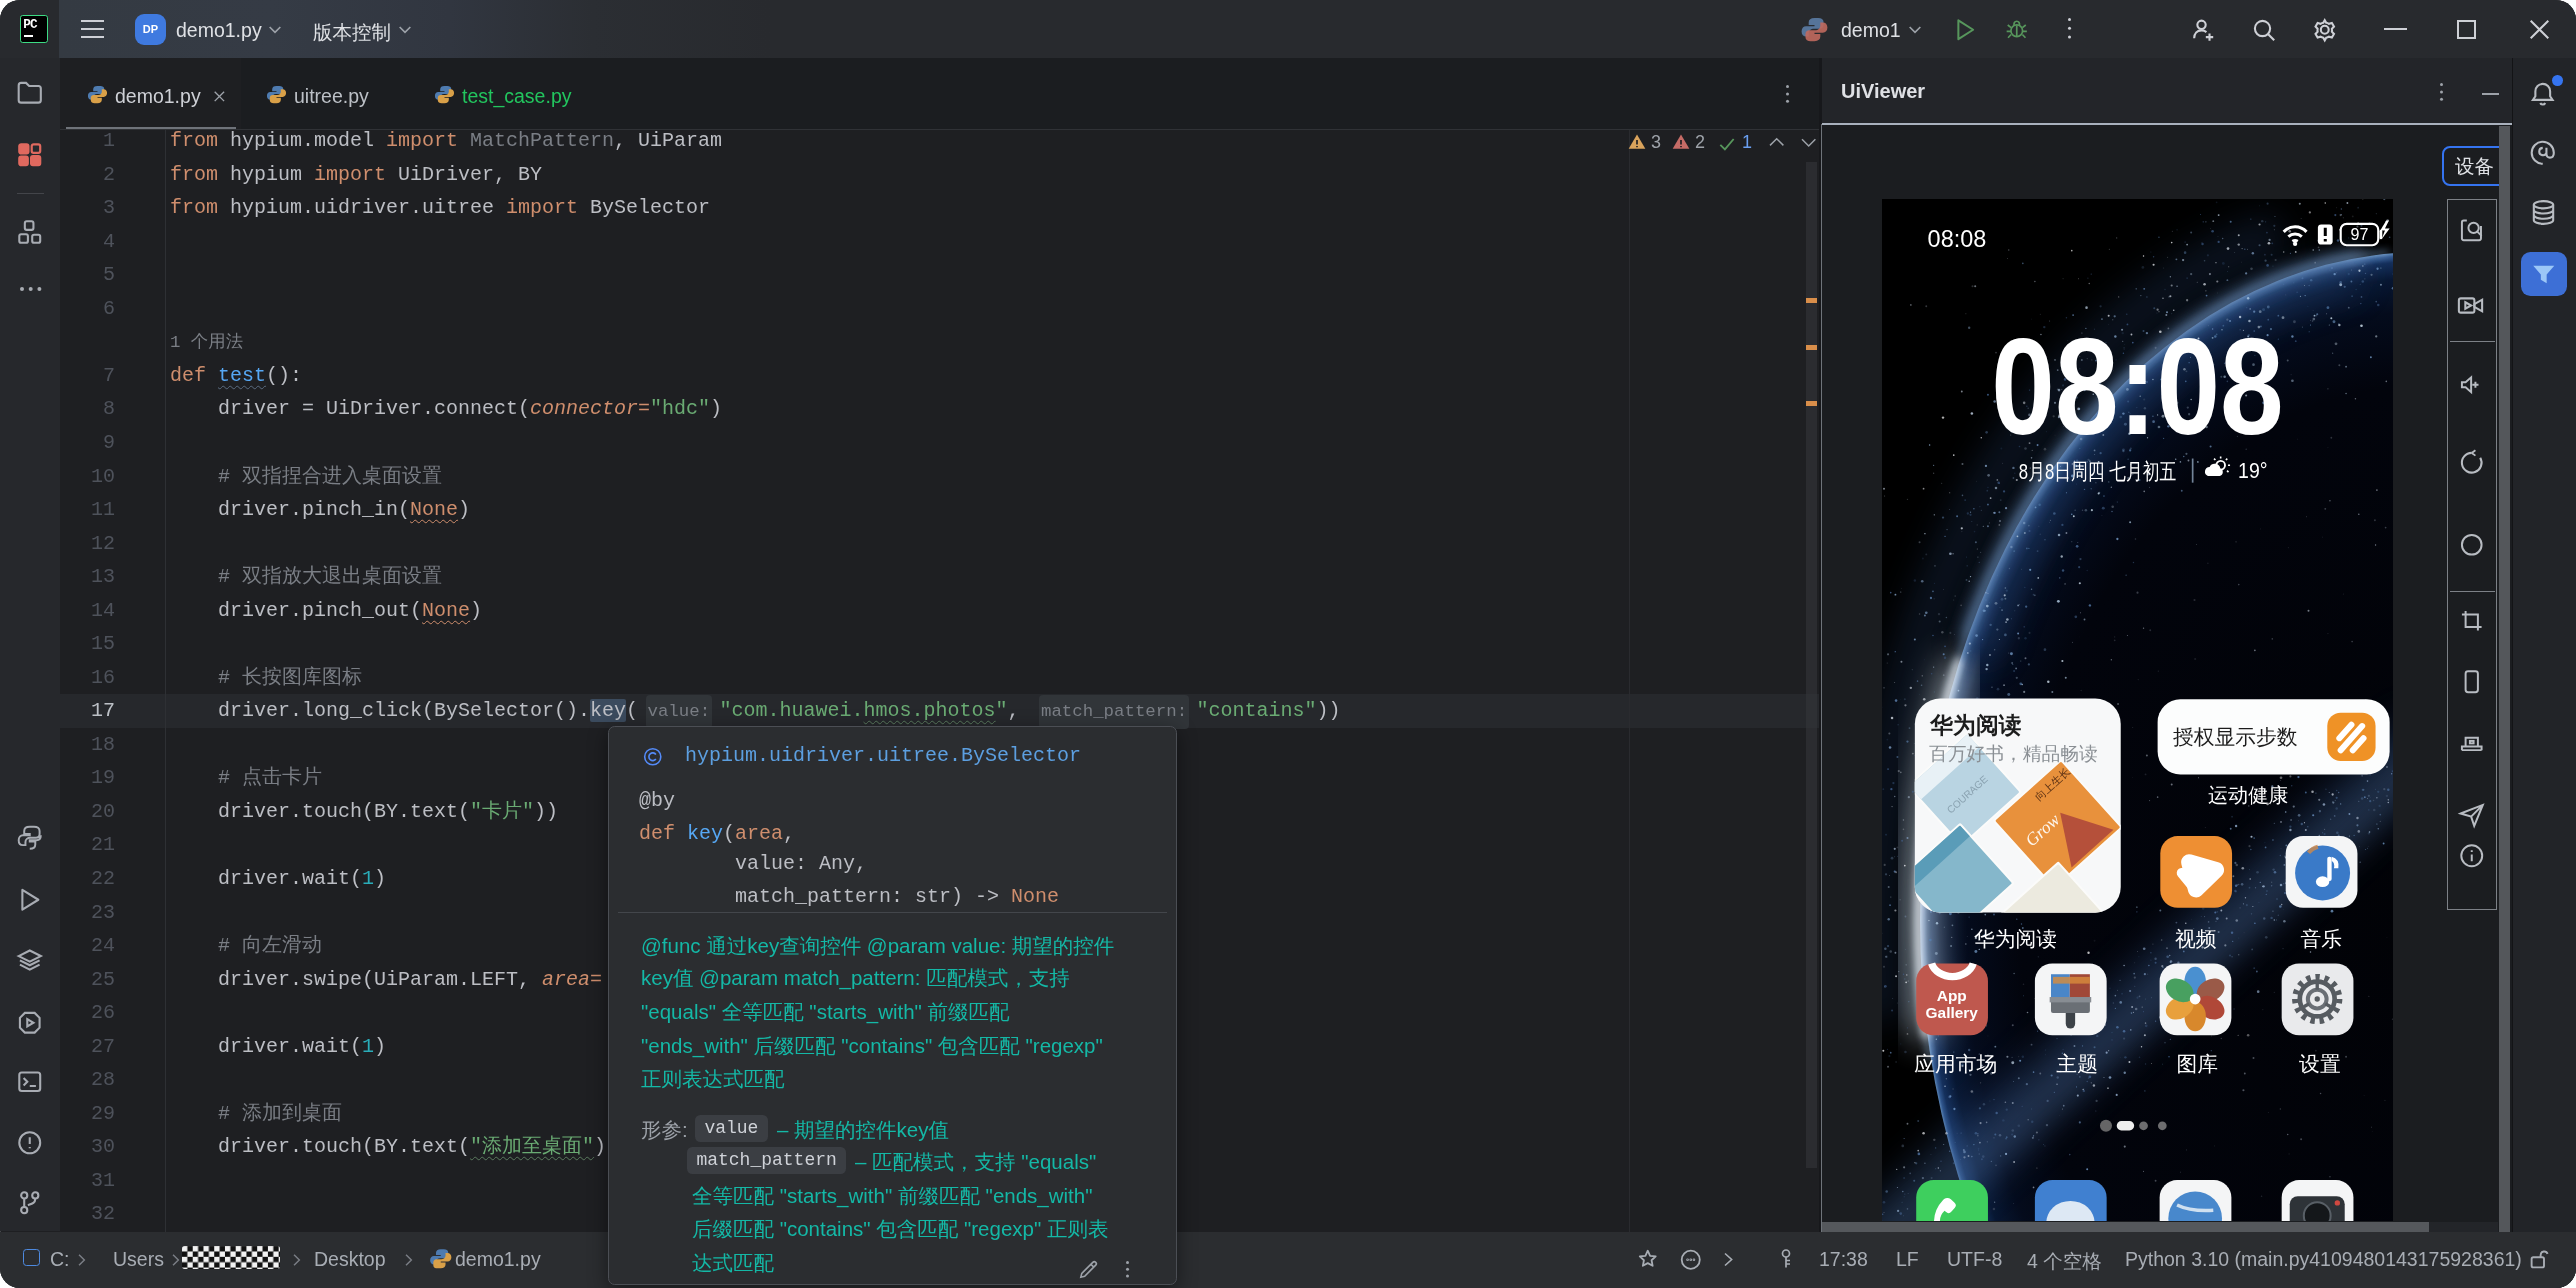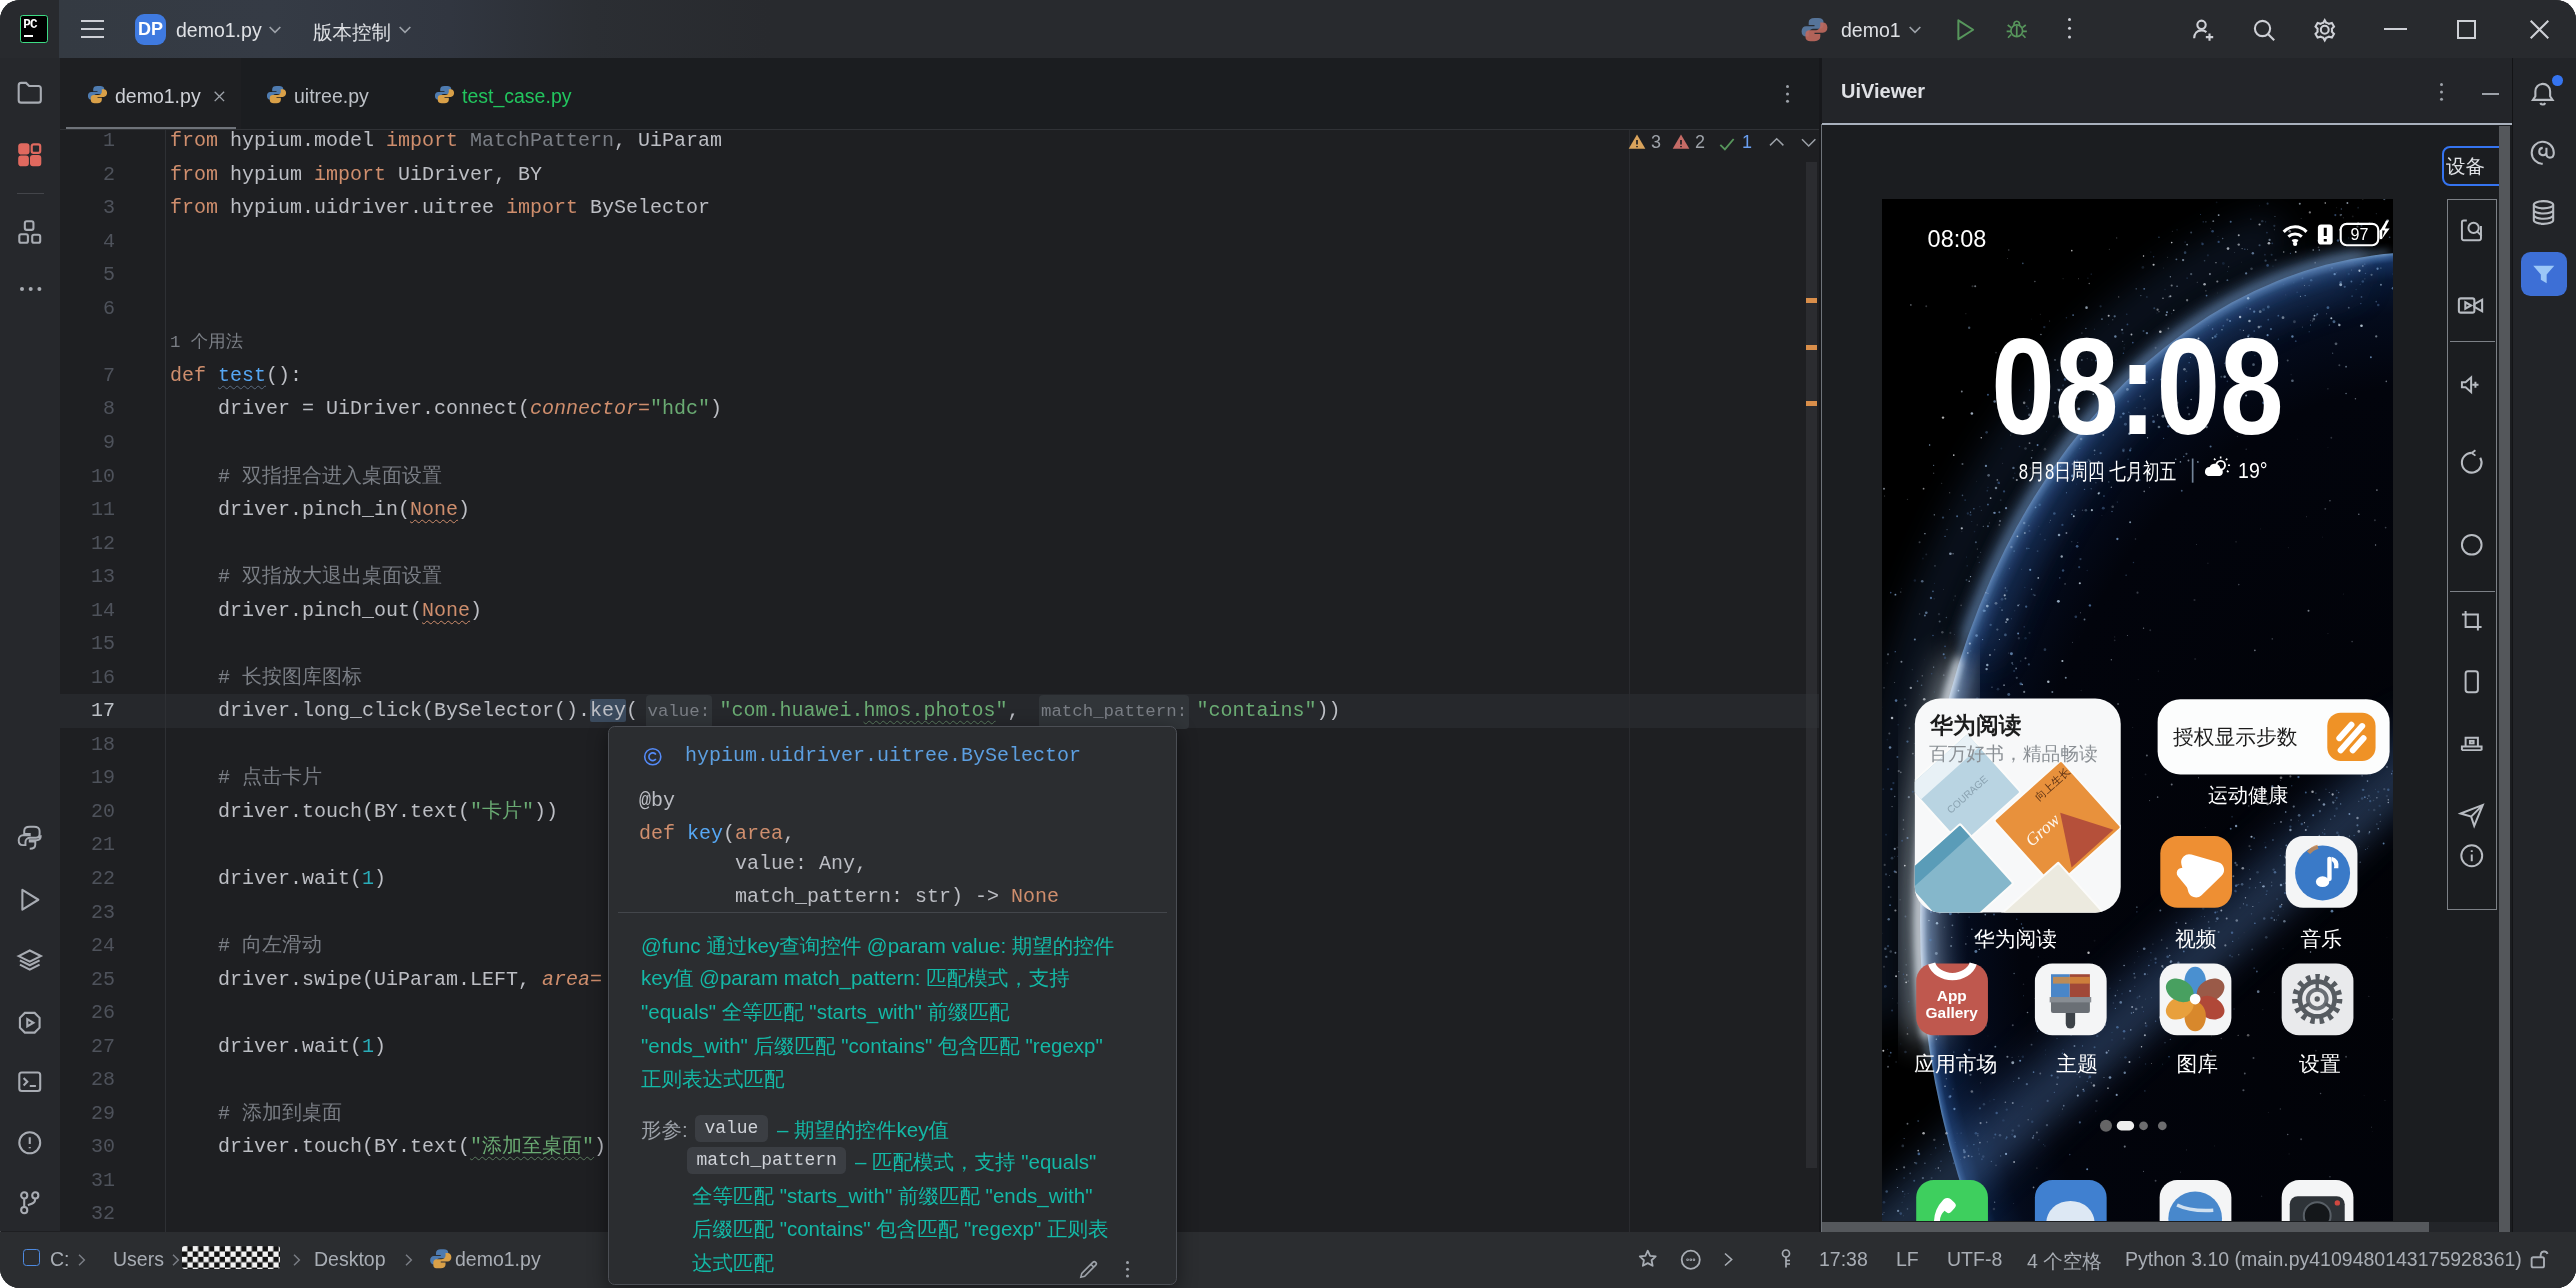--- a/index.html
+++ b/index.html
@@ -29,21 +29,21 @@
   <div class="abs" style="left:0;top:0;width:2576px;height:58px;background:#282a2e"></div>
   <div class="abs" style="left:59px;top:0;width:711px;height:58px;background:linear-gradient(90deg,#343a42 0%,#353b45 30%,#313640 55%,#2b2e33 75%,#282a2e 100%)"></div>
   
   <div class="abs" style="left:19.5px;top:14.8px;width:28px;height:28px;background:#000;border:1.3px solid #3ddc84;border-radius:2.7px">
     <div class="abs mono" style="left:2.7px;top:1.3px;font-size:12.7px;font-weight:bold;color:#fff;letter-spacing:-0.7px">PC</div>
     <div class="abs" style="left:3.4px;top:19px;width:9.4px;height:2px;background:#fff"></div>
   </div>
   
   <div class="abs" style="left:81px;top:19.5px;width:23px;height:2.7px;background:#ced0d6;box-shadow:0 8px 0 #ced0d6,0 16px 0 #ced0d6"></div>
   
-  <div class="abs" style="left:135px;top:14px;width:31px;height:31px;border-radius:9px;background:#3f7ae0;color:#fff;font-size:18px;font-weight:bold;text-align:center;line-height:31px">DP</div>
+  <div class="abs" style="left:135px;top:14px;width:31px;height:31px;border-radius:9px;background:#3f7ae0;color:#fff;font-size:11px;font-weight:bold;text-align:center;line-height:31px">DP</div>
   <div class="abs" style="left:176px;top:19px;font-size:19.5px;color:#dfe1e5">demo1.py</div>
   <svg class="abs" style="left:267px;top:23px" width="16" height="13.4" viewBox="0 0 24 20">
       <path d="M4 6 L12 14 L20 6" stroke="#9da2a9" stroke-width="2.5" fill="none"></path>
     </svg>
   <div class="abs" style="left:313px;top:19px;font-size:19.5px;color:#dfe1e5">版本控制</div>
   <svg class="abs" style="left:397px;top:23px" width="16" height="13.4" viewBox="0 0 24 20">
       <path d="M4 6 L12 14 L20 6" stroke="#9da2a9" stroke-width="2.5" fill="none"></path>
     </svg>
   
   <svg class="abs" style="left:1799px;top:14px" width="31" height="31" viewBox="0 0 48 48">
@@ -2224,21 +2224,21 @@
         <circle cx="649" cy="1516" r="20" fill="#14171a" stroke="#585f66" stroke-width="3"></circle>
         <circle cx="679" cy="1497" r="4" fill="#d04840"></circle>
       </svg>
     </div>
 
   
   <div class="abs" style="left:1822px;top:1222px;width:676px;height:10.7px;background:#232529"></div>
   <div class="abs" style="left:1822px;top:1222px;width:607px;height:10.7px;background:#55585c"></div>
 
   
-  <div class="abs" style="left:2442px;top:146px;width:68px;height:40px;border:2.3px solid #3574f0;border-radius:8px;color:#dfe1e5;font-size:19.5px;line-height:36px;padding-left:2px;overflow:hidden">设备</div>
+  <div class="abs" style="left:2442px;top:146px;width:68px;height:40px;border:2.3px solid #3574f0;border-radius:8px;color:#dfe1e5;font-size:19.5px;line-height:36px;padding-left:11px;overflow:hidden">设备</div>
 
   
   <div class="abs" style="left:2447px;top:199px;width:50px;height:711px;border:1.3px solid #7d8187;background:#1b1d20"></div>
   <g id="stripicons"></g>
   <svg class="abs" style="left:2457px;top:215px" width="29.5" height="29.5" viewBox="0 0 24 24" fill="none" stroke="#b8bcc2" stroke-width="1.6">
       <path d="M8 4.5 H5.5 a1.5 1.5 0 0 0-1.5 1.5 V19 a1.5 1.5 0 0 0 1.5 1.5 H18 a1.5 1.5 0 0 0 1.5-1.5 V9"></path>
       <circle cx="13.5" cy="10.5" r="4.2"></circle>
       <path d="M16.5 13.5 L20 17"></path>
     </svg>
   <svg class="abs" style="left:2455px;top:290px" width="31" height="31" viewBox="0 0 24 24" fill="none" stroke="#b8bcc2" stroke-width="1.6">

